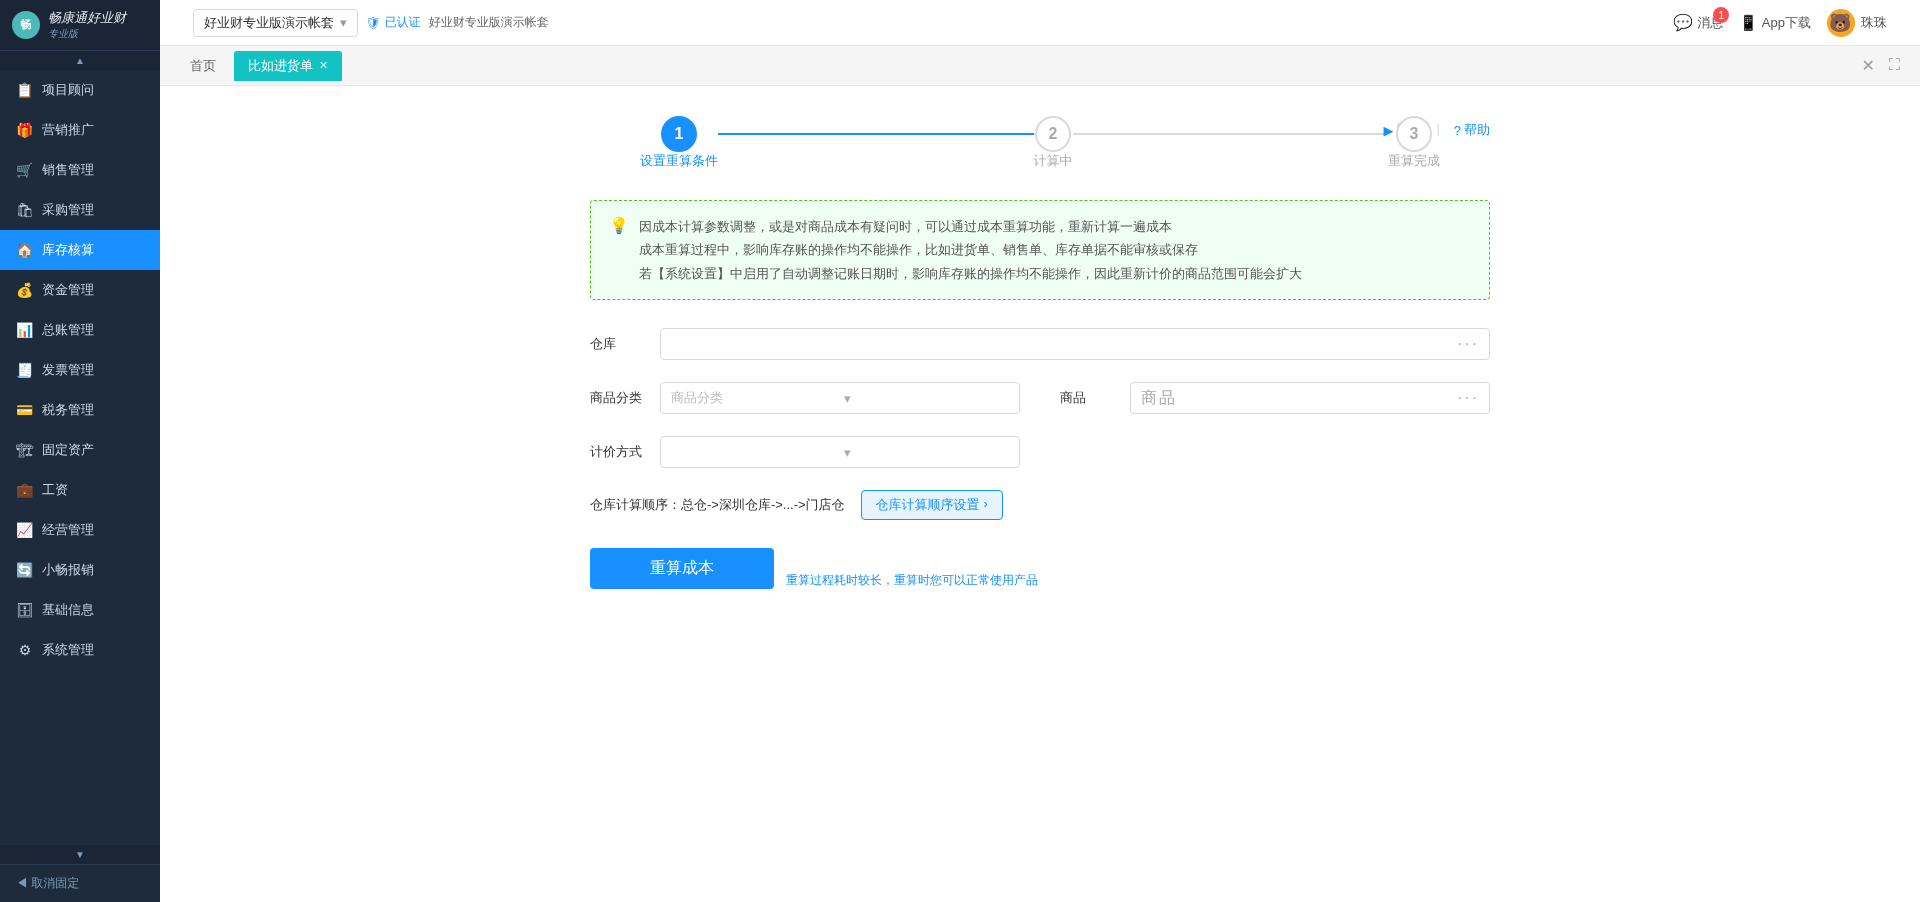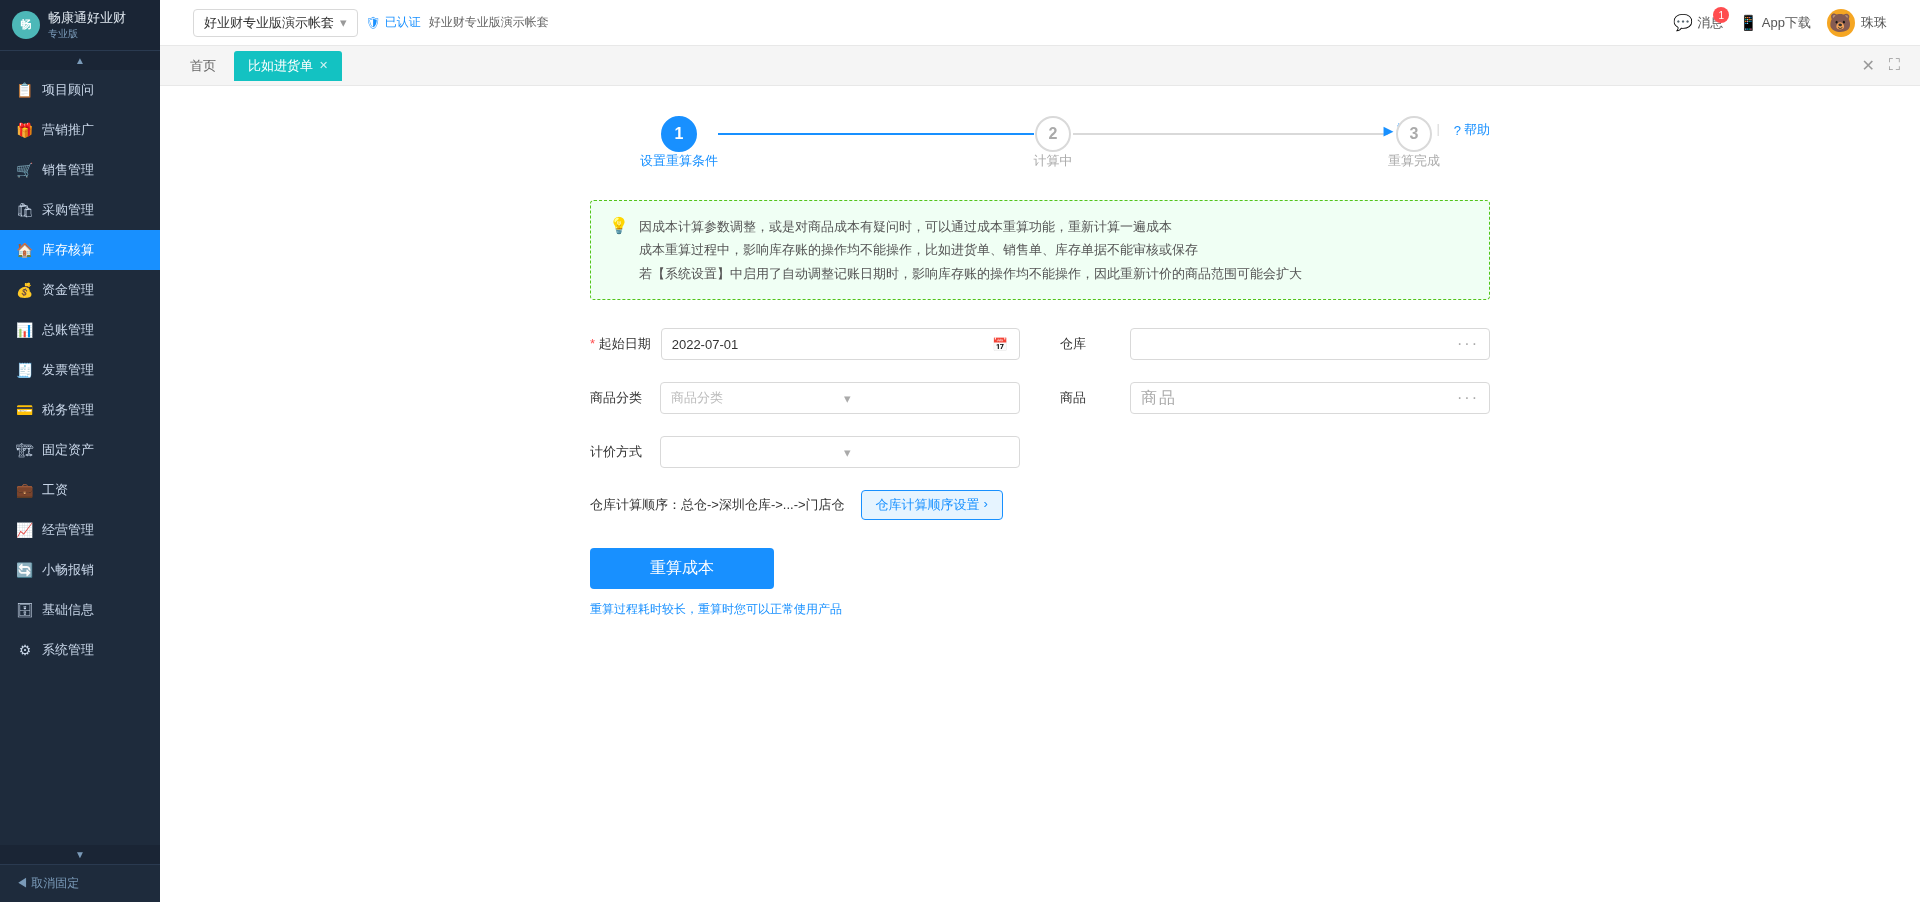--- a/index.html
+++ b/index.html
@@ -27,20 +27,21 @@
       width: 28px; height: 28px;
       background: #4db8b8;
       border-radius: 50%;
       display: flex; align-items: center; justify-content: center;
       color: white; font-size: 11px; font-weight: bold;
     }
     .sidebar-title {
       font-size: 13px;
       color: #e0e8f0;
       line-height: 1.3;
+      font-style: italic;
     }
     .sidebar-title .sub { font-size: 10px; color: #7a9ab8; }
     .sidebar-nav { flex: 1; overflow-y: auto; }
     .sidebar-nav::-webkit-scrollbar { width: 4px; }
     .sidebar-nav::-webkit-scrollbar-thumb { background: #2a3a50; }
     .nav-item {
       display: flex;
       align-items: center;
       gap: 8px;
       padding: 11px 16px;
@@ -306,22 +307,22 @@
       border-radius: 4px;
       color: #1890ff;
       font-size: 13px;
       cursor: pointer;
       background: #e6f4ff;
     }
 
     
     .action-area {
       display: flex;
-      flex-direction: column;
-      align-items: flex-start;
+      flex-direction: row;
+      align-items: flex-end;
       gap: 12px;
       margin-top: 10px;
     }
     .recalc-btn {
       background: #1890ff;
       color: white;
       border: none;
       border-radius: 4px;
       padding: 10px 60px;
       font-size: 16px;
@@ -554,30 +555,20 @@
         <div>因成本计算参数调整，或是对商品成本有疑问时，可以通过成本重算功能，重新计算一遍成本</div>
         <div>成本重算过程中，影响库存账的操作均不能操作，比如进货单、销售单、库存单据不能审核或保存</div>
         <div>若【系统设置】中启用了自动调整记账日期时，影响库存账的操作均不能操作，因此重新计价的商品范围可能会扩大</div>
       </div>
     </div>
 
     <div class="form-container">
 
       <div class="form-row">
         <div class="form-field">
-          <span class="form-label">
-            <span style="color:#ff4d4f">*</span>
-            <span>起始日期</span>
-          </span>
-          <div class="form-input-with-icon">
-            <input type="text" value="2022-07-01" style="">
-            <span class="cal-icon">📅</span>
-          </div>
-        </div>
-        <div class="form-field">
           <span class="form-label">仓库</span>
           <div class="form-dots">
             <span class="form-placeholder"></span>
             <span style="margin-left:auto;color:#aaa;font-size:16px;">···</span>
           </div>
         </div>
       </div>
 
       <div class="form-row">
         <div class="form-field">

